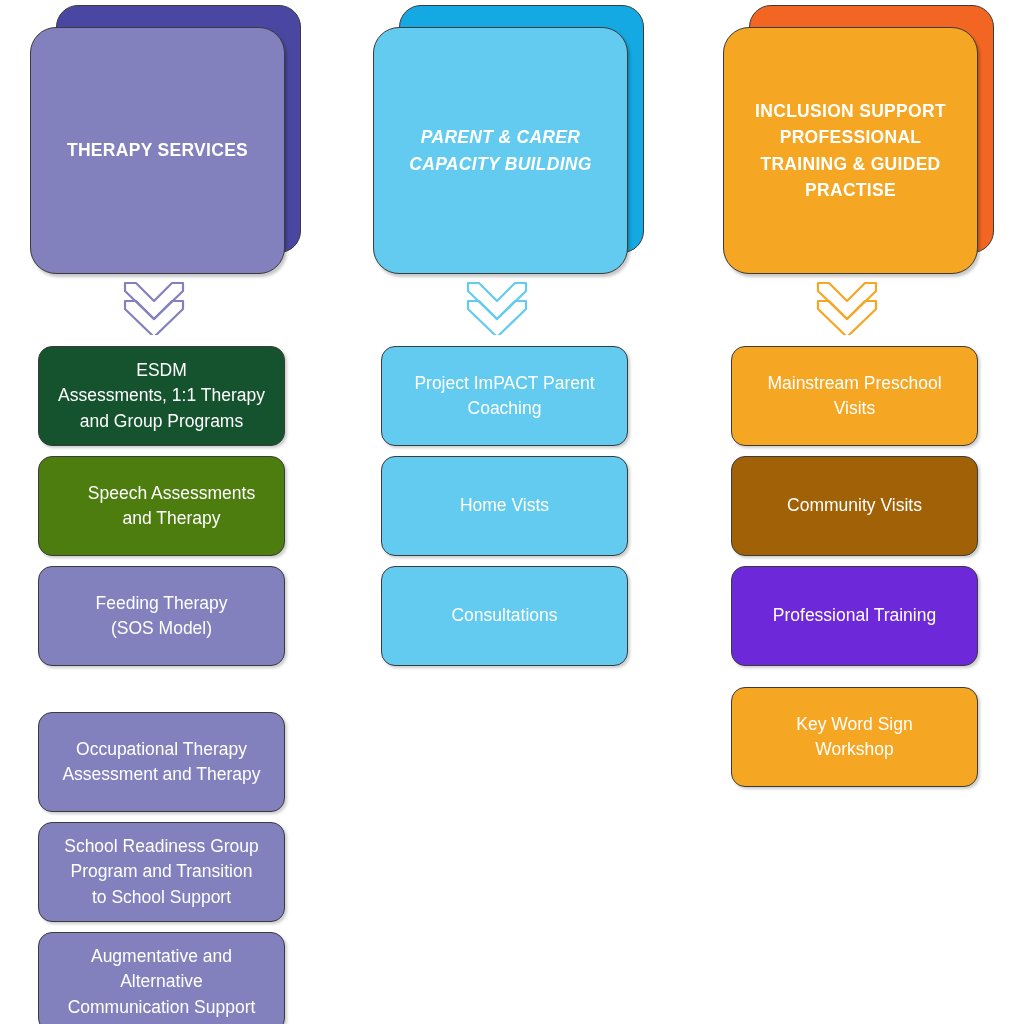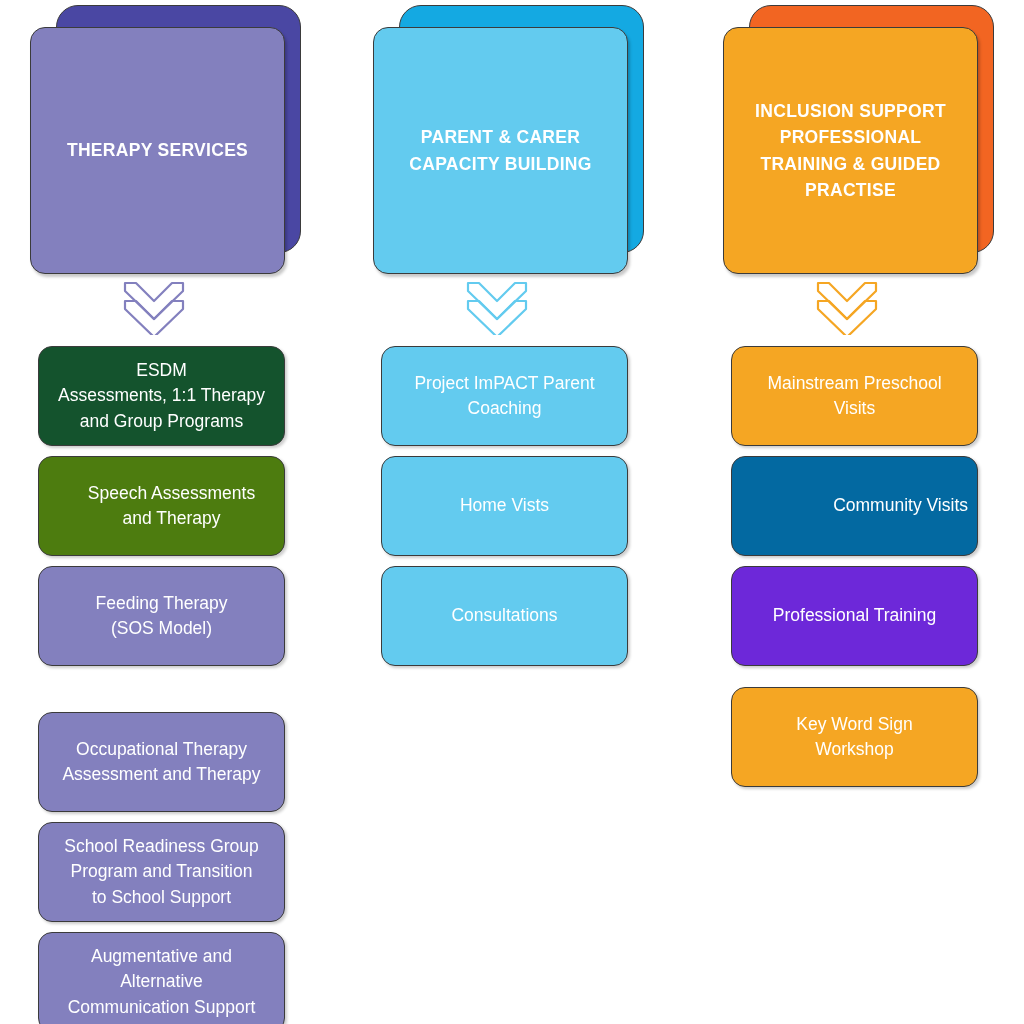--- a/index.html
+++ b/index.html
@@ -23,21 +23,21 @@
     left:26px;top:5px;
     width:245px;height:248px;
     border-radius:22px;
     border:1.4px solid #3b3b3b;
     box-sizing:border-box;
   }
   .header-card{
     position:absolute;
     left:0;top:27px;
     width:255px;height:247px;
-    border-radius:15px;
+    border-radius:26px;
     border:1.4px solid #3b3b3b;
     box-sizing:border-box;
     display:flex;align-items:center;justify-content:center;
     box-shadow:2px 3px 3px rgba(0,0,0,.22);
   }
   .header-title{
     color:#ffffff;
     font-weight:bold;
     font-size:17.5px;
     line-height:1.5;
@@ -121,21 +121,21 @@
         <div class="item-card" style="background: rgb(131, 128, 190);">
           <div class="item-label">Augmentative and
 Alternative
 Communication Support</div>
         </div>
       </div>
     </div>
     <div class="column" id="col-1">
       <div class="header-wrap">
         <div class="header-shadow" style="background: rgb(20, 169, 226);"></div>
-        <div class="header-card" style="background: rgb(99, 203, 239);">
+        <div class="header-card" style="background: rgb(99, 203, 239); font-style: italic;">
           <div class="header-title">PARENT &amp; CARER
 CAPACITY BUILDING</div>
         </div>
       </div>
       <div class="chevrons">
         <svg viewBox="0 0 64 56" xmlns="http://www.w3.org/2000/svg">
           <path d="M3 4 L14 4 L32 22 L50 4 L61 4 L61 12 L32 40 L3 12 Z" fill="none" stroke="#63CBEF" stroke-width="2.2" stroke-linejoin="round"></path>
           <path d="M3 22 L14 22 L32 40 L50 22 L61 22 L61 30 L32 58 L3 30 Z" fill="none" stroke="#63CBEF" stroke-width="2.2" stroke-linejoin="round"></path>
         </svg>
       </div>
@@ -166,21 +166,21 @@
         <svg viewBox="0 0 64 56" xmlns="http://www.w3.org/2000/svg">
           <path d="M3 4 L14 4 L32 22 L50 4 L61 4 L61 12 L32 40 L3 12 Z" fill="none" stroke="#F5A623" stroke-width="2.2" stroke-linejoin="round"></path>
           <path d="M3 22 L14 22 L32 40 L50 22 L61 22 L61 30 L32 58 L3 30 Z" fill="none" stroke="#F5A623" stroke-width="2.2" stroke-linejoin="round"></path>
         </svg>
       </div>
       <div class="items">
         <div class="item-card" style="background: rgb(245, 166, 35);">
           <div class="item-label">Mainstream Preschool
 Visits</div>
         </div>
-        <div class="item-card" style="background: #0369a1; justify-content: flex-end;">
+        <div class="item-card" style="background: #a16207;">
           <div class="item-label">Community Visits</div>
         </div>
         <div class="item-card" style="background: #6d28d9;">
           <div class="item-label">Professional Training</div>
         </div>
         <div class="item-card" style="background: rgb(245, 166, 35); margin-top: 21px;">
           <div class="item-label">Key Word Sign
 Workshop</div>
         </div>
       </div>

